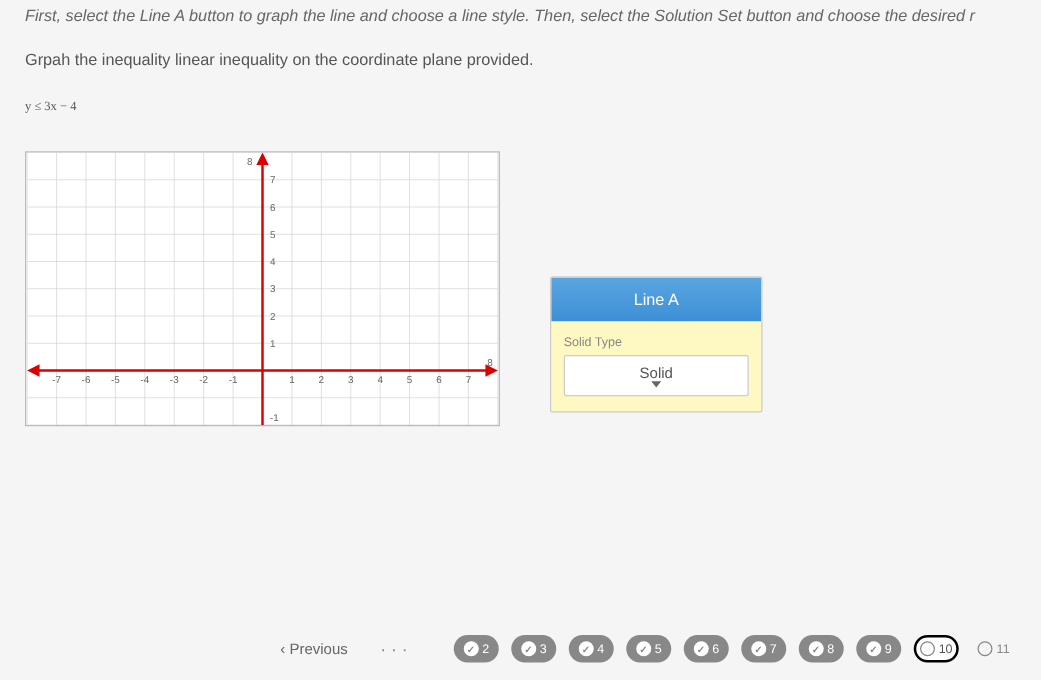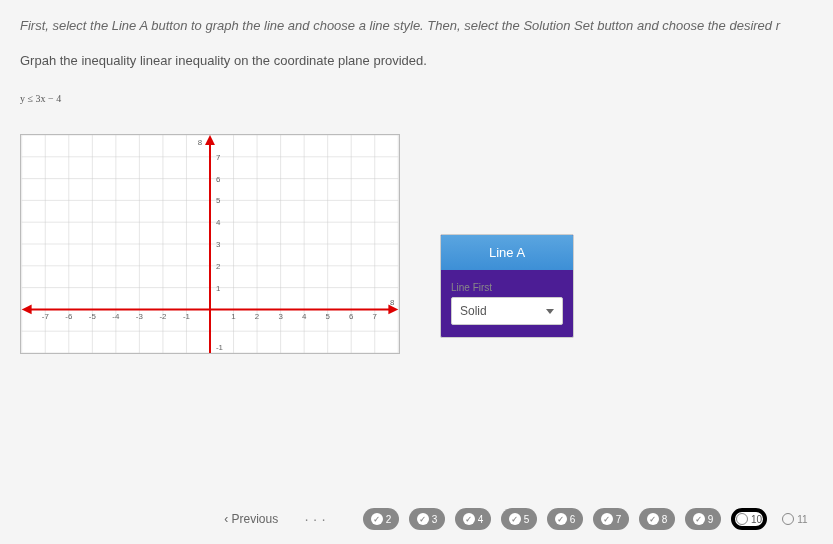--- a/index.html
+++ b/index.html
@@ -5,21 +5,21 @@
     * { box-sizing: border-box; margin: 0; padding: 0; }
     body {
       font-family: Arial, sans-serif;
       background: #f5f5f5;
       width: 833px;
       height: 544px;
       overflow: hidden;
       position: relative;
     }
     .content {
-      padding: 18px 20px;
+      padding: 5px 20px;
       color: #555;
     }
     .instruction {
       font-style: italic;
       font-size: 13px;
       color: #666;
       margin-bottom: 20px;
       white-space: nowrap;
       overflow: hidden;
     }
@@ -48,23 +48,23 @@
     }
     .graph-container svg {
       width: 100%;
       height: 100%;
     }
     .grid-line { stroke: #ccc; stroke-width: 0.5; }
     .axis-line { stroke: #d00; stroke-width: 2; }
     .axis-label { font-size: 8px; fill: #666; }
     .arrowhead { fill: #d00; }
     .line-panel {
-      width: 134px;
+      width: 170px;
       border: 1px solid #ccc;
-      background: #4c1d95;
+      background: #fef9c3;
       border-radius: 2px;
       overflow: hidden;
       margin-top: 100px;
     }
     .line-panel-header {
       background: linear-gradient(to bottom, #5aa5e0, #3d8fd6);
       color: #fff;
       padding: 10px 12px;
       font-size: 13px;
       text-align: center;
@@ -84,20 +84,21 @@
       display: flex;
       align-items: center;
       justify-content: space-between;
       border: 1px solid #ccc;
       padding: 6px 8px;
       font-size: 12px;
       color: #555;
       background: #fff;
       cursor: pointer;
       border-radius: 2px;
+      flex-direction: column;
     }
     .caret-down {
       width: 0; height: 0;
       border-left: 4px solid transparent;
       border-right: 4px solid transparent;
       border-top: 5px solid #666;
     }
     .bottom-nav {
       position: absolute;
       bottom: 12px;
@@ -135,21 +136,21 @@
       gap: 3px;
     }
     .q-complete {
       background: #888;
       color: #fff;
       border: none;
     }
     .q-current {
       background: #fff;
       color: #555;
-      border: 4px solid #000000;
+      border: 2px solid #000000;
     }
     .q-incomplete {
       background: transparent;
       color: #888;
       border: none;
     }
     .check-icon {
       width: 12px; height: 12px;
       border-radius: 50%;
       background: #fff;
@@ -234,21 +235,21 @@
           <text class="axis-label" x="196" y="25" text-anchor="start">7</text>
           <text class="axis-label" x="182" y="10" text-anchor="end">8</text>
           <text class="axis-label" x="376" y="172" text-anchor="end">8</text>
           <text class="axis-label" x="196" y="217" text-anchor="start">-1</text>
         </svg>
     </div>
 
     <div class="line-panel">
       <div class="line-panel-header">Line A</div>
       <div class="line-panel-body">
-        <div class="fieldset-label">Line First</div>
+        <div class="fieldset-label">Solid Type</div>
         <div class="line-type-select">
           <span>Solid</span>
           <span class="caret-down"></span>
         </div>
       </div>
     </div>
   </div>
 </div>
 
 <div class="bottom-nav">

